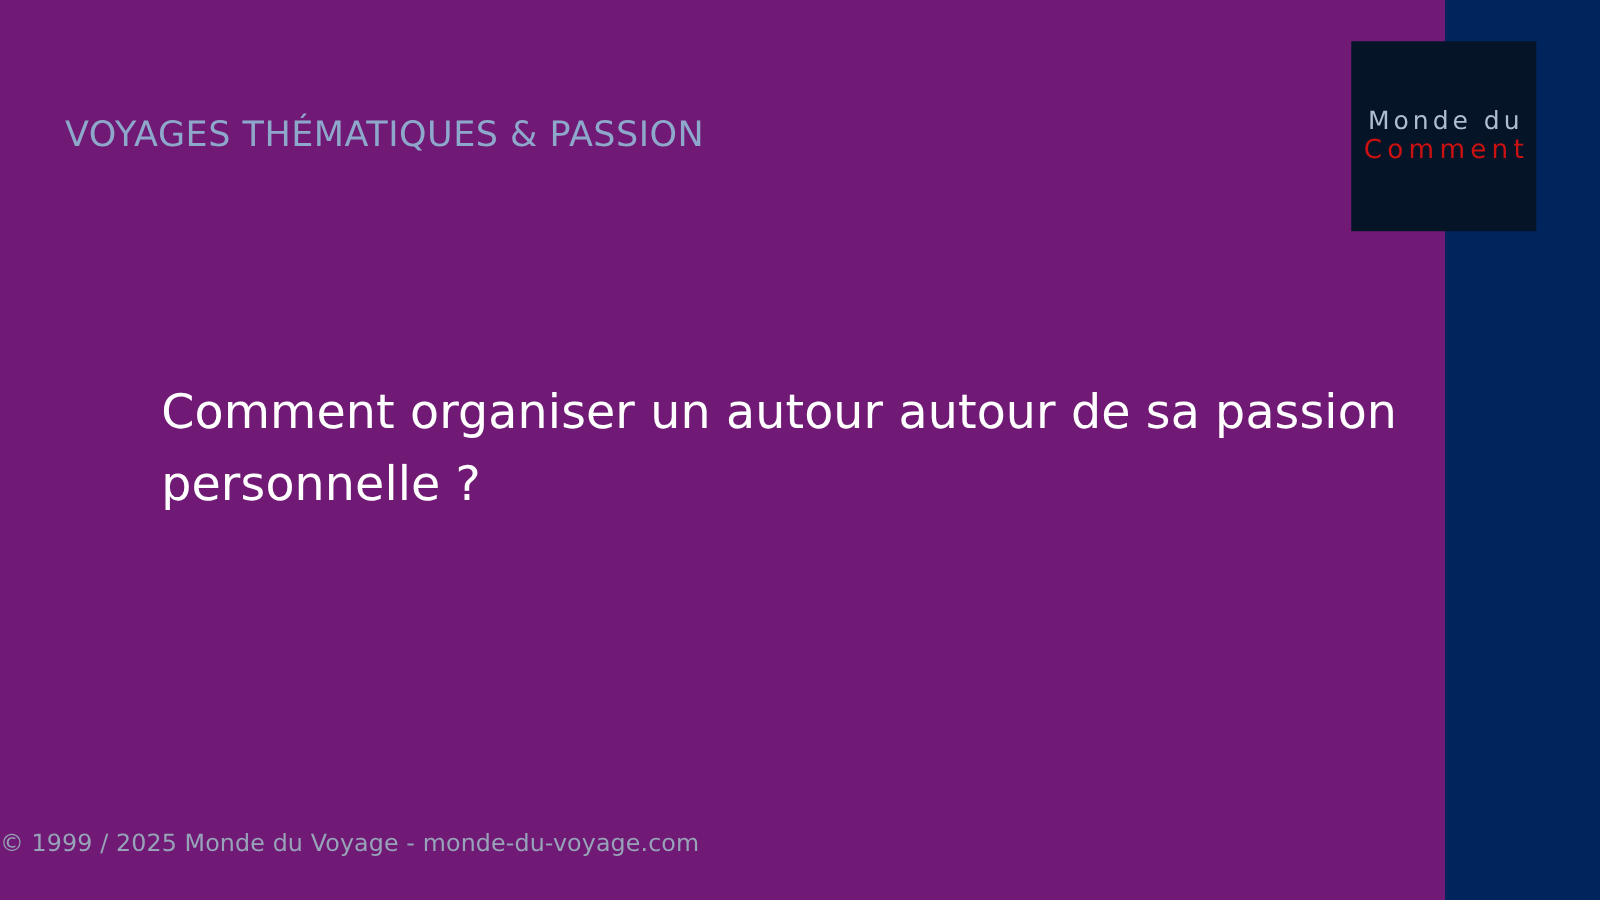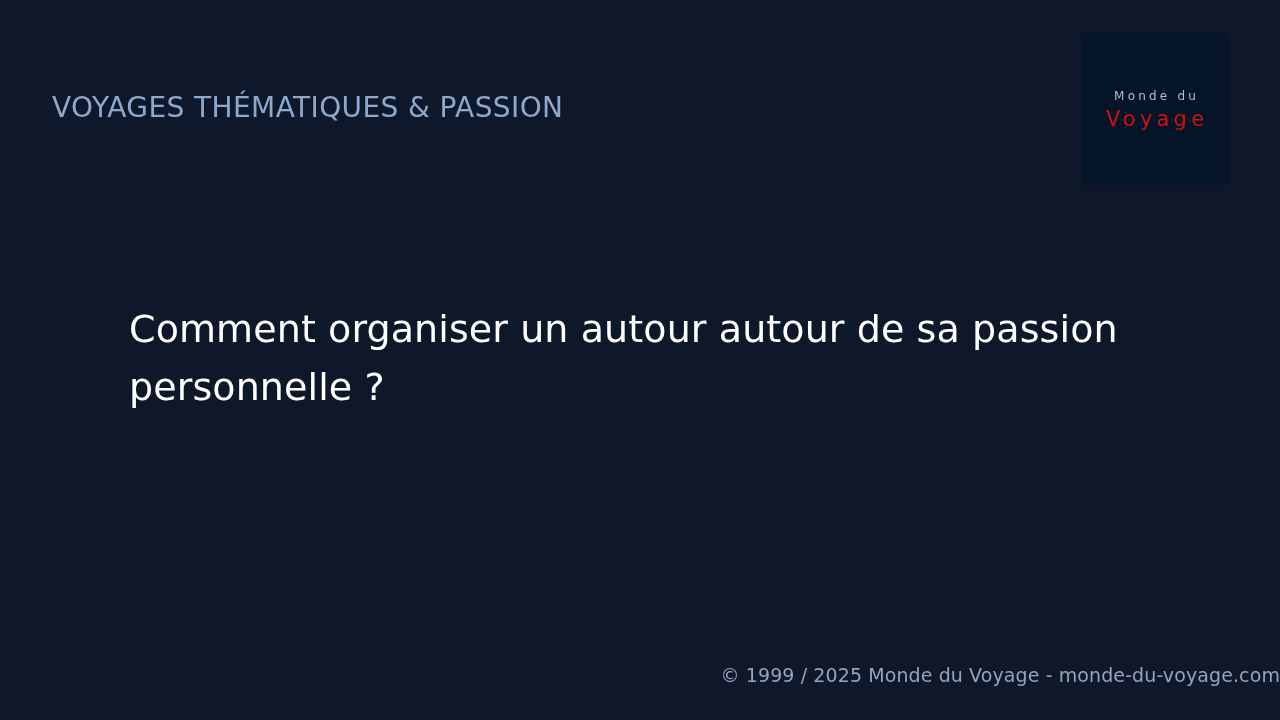--- a/index.html
+++ b/index.html
@@ -11,23 +11,23 @@
   body {
     width: 1280px;
     height: 720px;
     overflow: hidden;
     font-family: "DejaVu Sans", "Liberation Sans", sans-serif;
     background: #00255c;
   }
 
   #page {
     position: relative;
-    width: 1280px;
+    width: 1156px;
     height: 720px;
-    background: #0f172a;
+    background: #701a75;
     box-sizing: border-box;
     text-decoration: underline;
   }
 
   
   #site-title {
     position: absolute;
     left: 52px;
     top: 88px;
     margin: 0;
@@ -52,21 +52,21 @@
     flex-direction: column;
     align-items: center;
     justify-content: center;
     box-sizing: border-box;
     text-decoration: none;
   }
 
   #logo .logo-line-1 {
     display: block;
     font-family: "DejaVu Sans", "Liberation Sans", sans-serif;
-    font-size: 12px;
+    font-size: 20px;
     font-weight: 400;
     letter-spacing: 3.2px;
     color: #aebdd0;
     line-height: 20px;
     text-indent: 3.2px;
     white-space: nowrap;
   }
 
   #logo .logo-line-2 {
     display: block;
@@ -98,42 +98,42 @@
     letter-spacing: 0.1px;
     max-width: 990px;
   }
 
   
   #footer {
     position: absolute;
     left: 0;
     top: 660px;
     width: 1280px;
-    text-align: right;
+    text-align: left;
   }
 
   #footer-text {
     font-family: "DejaVu Sans", "Liberation Sans", sans-serif;
     font-size: 19px;
     font-weight: 400;
     line-height: 30px;
     color: #97a3b8;
     letter-spacing: 0.1px;
   }
 </style>
 </head>
 <body>
 
 <div id="page">
 
   <h1 id="site-title">VOYAGES THÉMATIQUES &amp; PASSION</h1>
 
   <div id="logo">
     <span class="logo-line-1">Monde du</span>
-    <span class="logo-line-2">Voyage</span>
+    <span class="logo-line-2">Comment</span>
   </div>
 
   <div id="main">
     <h2 id="main-heading">Comment organiser un autour autour de sa passion personnelle ?</h2>
   </div>
 
   <div id="footer">
     <span id="footer-text">© 1999 / 2025 Monde du Voyage - monde-du-voyage.com</span>
   </div>
 

